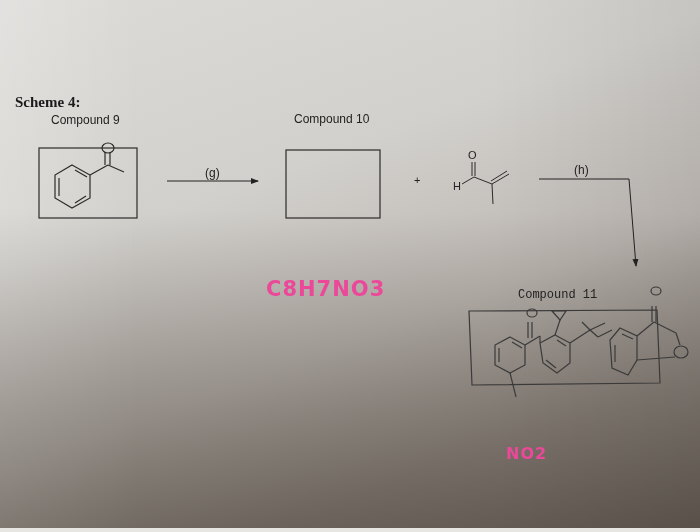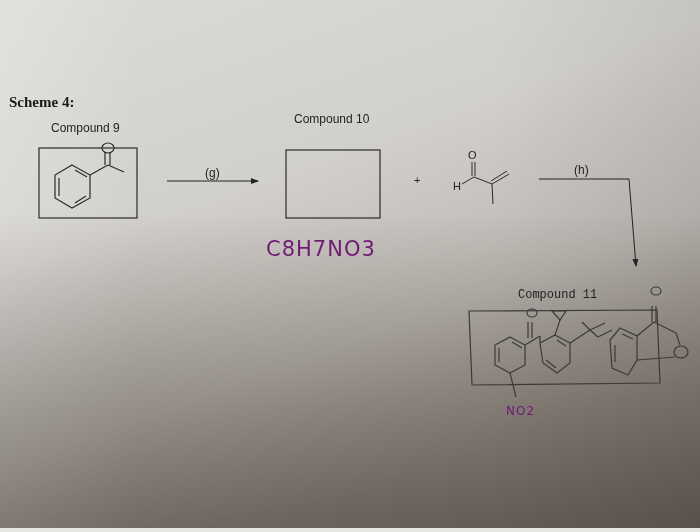--- a/index.html
+++ b/index.html
@@ -12,52 +12,52 @@
     background:
       linear-gradient(180deg, rgba(0,0,0,0) 0%, rgba(0,0,0,0) 40%, rgba(40,30,20,0.28) 78%, rgba(40,30,20,0.42) 100%),
       linear-gradient(90deg, rgba(255,255,255,0.18) 0%, rgba(255,255,255,0) 20%, rgba(0,0,0,0) 70%, rgba(0,0,0,0.06) 100%),
       linear-gradient(160deg, #dcdbd8 0%, #d2d0cc 35%, #bdb8b3 60%, #9c958f 80%, #837c76 100%);
   }
   .bottom-strip {
     position: absolute; left: 0; top: 528px; width: 700px; height: 4px;
     background: #e8e6e2;
   }
   .title {
-    position: absolute; left: 9px; top: 94px;
+    position: absolute; left: 15px; top: 94px;
     font-family: "Liberation Serif", serif; font-weight: bold; font-size: 15px; color: #1a1a1a;
   }
   .label {
     position: absolute; font-size: 12px; color: #222;
   }
   .hand {
-    position: absolute; font-family: "DejaVu Sans", sans-serif; color: #701a75;
-    font-weight: 400; letter-spacing: 1px;
+    position: absolute; font-family: "DejaVu Sans", sans-serif; color: #ec4899;
+    font-weight: 700; letter-spacing: 1px; margin-top: 40px;
   }
   svg.scheme { position: absolute; left: 0; top: 0; }
 </style>
 </head>
 <body>
 
 <div class="paper"></div>
 <div class="bottom-strip"></div>
 
 <div class="title">Scheme 4:</div>
 
-<div class="label" style="left:51px; top:121px;text-align:center;">Compound 9</div>
+<div class="label" style="left:51px; top:113px;text-align:center;">Compound 9</div>
 <div class="label" style="left:294px; top:112px;">Compound 10</div>
 <div class="label" style="left:518px; top:288px;font-family:Liberation Mono, monospace;">Compound 11</div>
 
 <div class="label" style="left:205px; top:166px;">(g)</div>
 <div class="label" style="left:574px; top:163px;">(h)</div>
 <div class="label" style="left:414px; top:174px; font-size:11px;">+</div>
 <div class="label" style="left:453px; top:180px; font-size:11px;">H</div>
 <div class="label" style="left:468px; top:149px; font-size:11px;">O</div>
 
 <div class="hand" style="left:266px; top:237px; font-size:21px;">C8H7NO3</div>
-<div class="hand" style="left:506px; top:404px; font-size:12px;">NO2</div>
+<div class="hand" style="left:506px; top:404px; font-size:16px;">NO2</div>
 
 <svg class="scheme" width="700" height="532" viewBox="0 0 700 532">
   <defs>
     <marker id="ah" markerWidth="8" markerHeight="8" refX="7" refY="4" orient="auto">
       <path d="M0,1 L8,4 L0,7 Z" fill="#222"></path>
     </marker>
   </defs>
 
   <g stroke="#2b2b2b" stroke-width="1.2" fill="none">
     <rect x="39" y="148" width="98" height="70"></rect>

